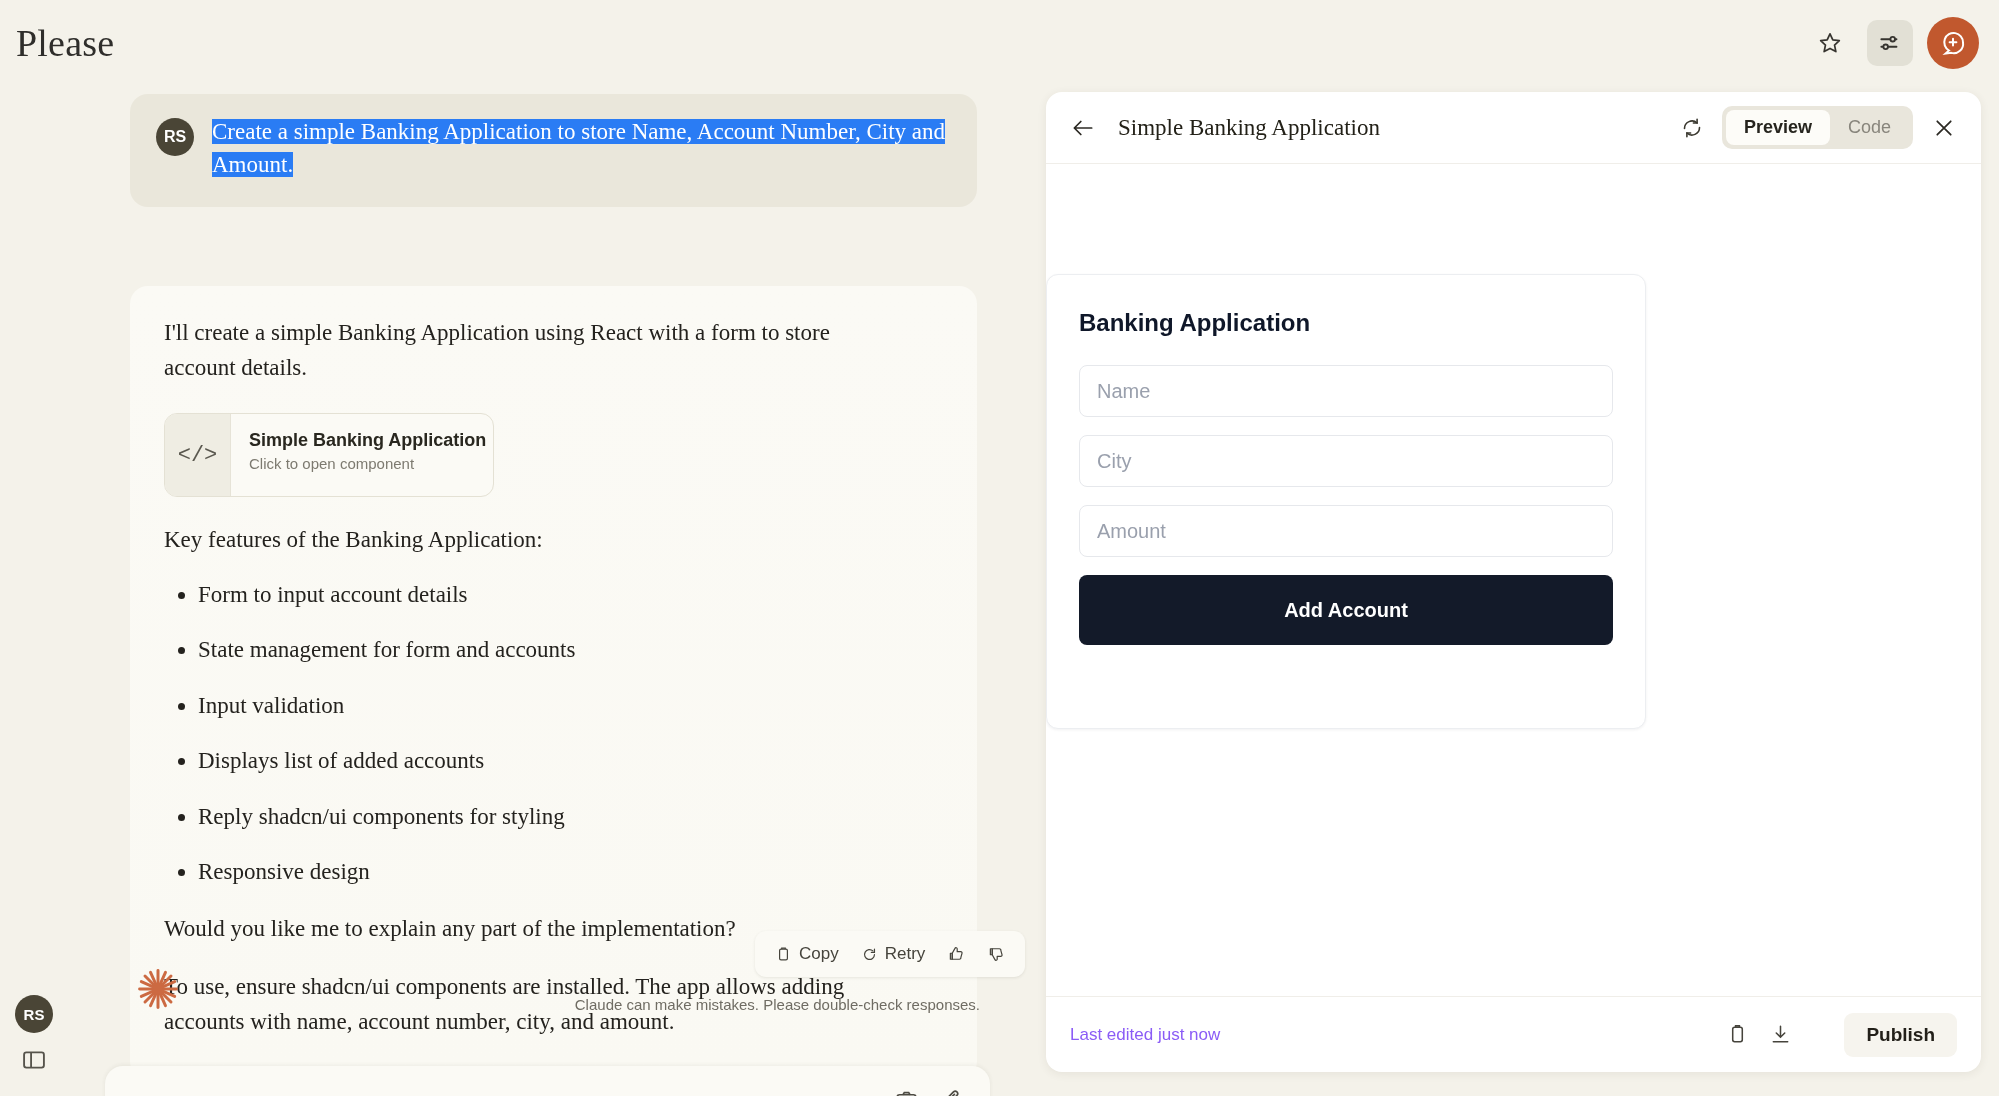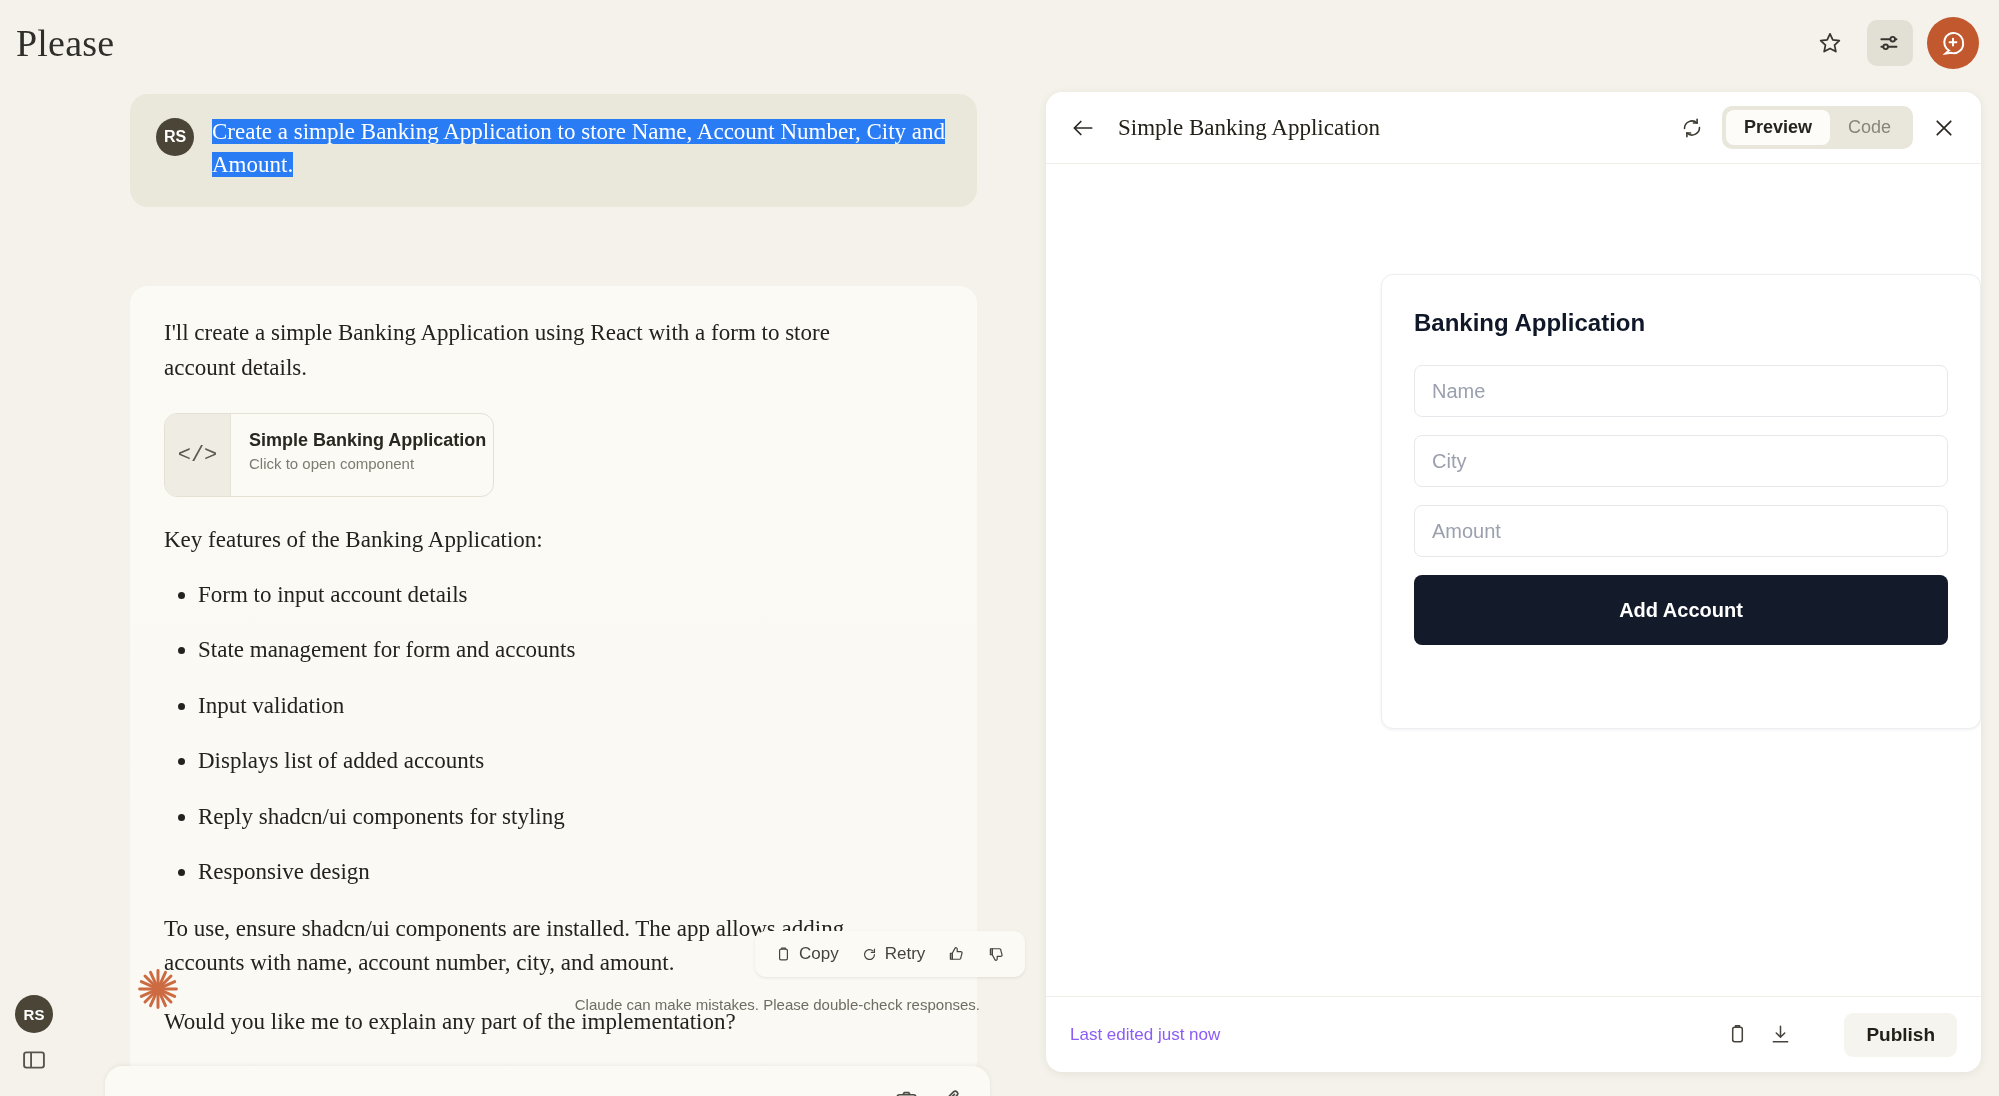--- a/index.html
+++ b/index.html
@@ -143,21 +143,21 @@
     font-family: "Liberation Serif", serif; font-size: 23px; color: #232118; margin-left: 22px;
   }
   .panel-head-right { margin-left: auto; display: flex; align-items: center; gap: 18px; }
   .seg {
     display: flex; align-items: center; background: #e9e6dc; border-radius: 10px; padding: 4px;
   }
   .seg div { padding: 7px 18px; border-radius: 8px; font-size: 18px; color: #88857c; }
   .seg div.on { background: #fdfcf8; color: #26241e; font-weight: bold; }
 
   .panel-body {
-    flex: 1 1 auto; background: #ffffff; display: flex; justify-content: flex-end;
+    flex: 1 1 auto; background: #ffffff; display: flex; justify-content: flex-start;
     padding-top: 110px;
   }
   .bank-card {
     width: 600px; height: 455px; border: 1px solid #eceef1; border-radius: 12px;
     box-shadow: 0 1px 3px rgba(20,25,40,.06); padding: 34px 32px;
     background: #fff;
   }
   .bank-title { font-size: 24px; font-weight: bold; color: #0f1729; margin-bottom: 28px; }
   .field {
     height: 52px; border: 1px solid #e6e8ec; border-radius: 8px;
@@ -238,22 +238,22 @@
 
         <ul class="features">
           <li>Form to input account details</li>
           <li>State management for form and accounts</li>
           <li>Input validation</li>
           <li>Displays list of added accounts</li>
           <li>Reply shadcn/ui components for styling</li>
           <li>Responsive design</li>
         </ul>
 
+        <div class="p-serif">Would you like me to explain any part of the implementation?</div>
         <div class="p-serif">To use, ensure shadcn/ui components are installed. The app allows adding accounts with name, account number, city, and amount.</div>
-        <div class="p-serif">Would you like me to explain any part of the implementation?</div>
       </div>
 
       <div class="action-pill">
         <div class="act">
           <span>
             <svg width="17" height="17" viewBox="0 0 24 24" fill="none" stroke="#46443c" stroke-width="1.7">
               <rect x="6.5" y="4.5" width="11" height="15" rx="2"></rect>
               <path d="M9.5 4.5V3h5v1.5"></path>
             </svg>
           </span>

